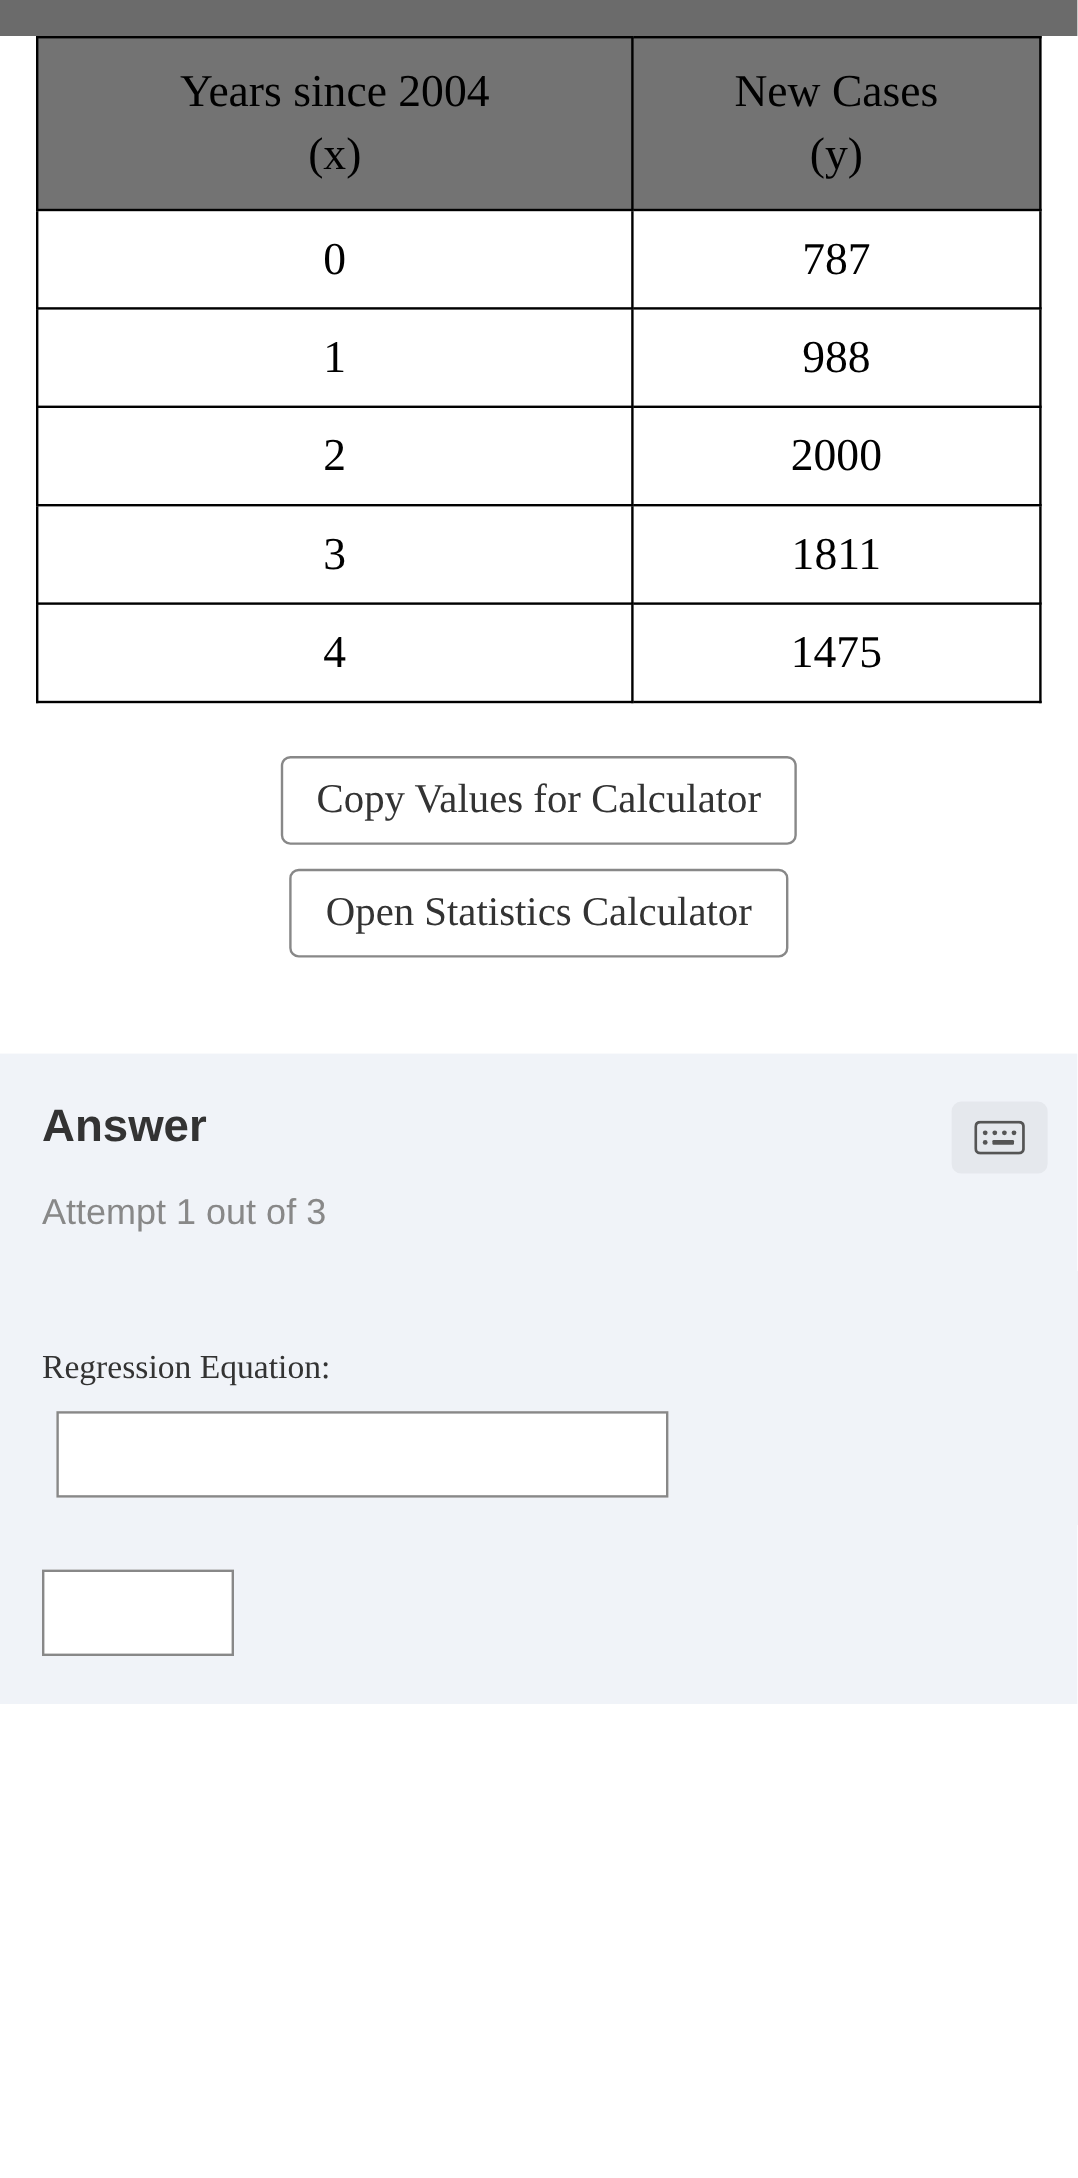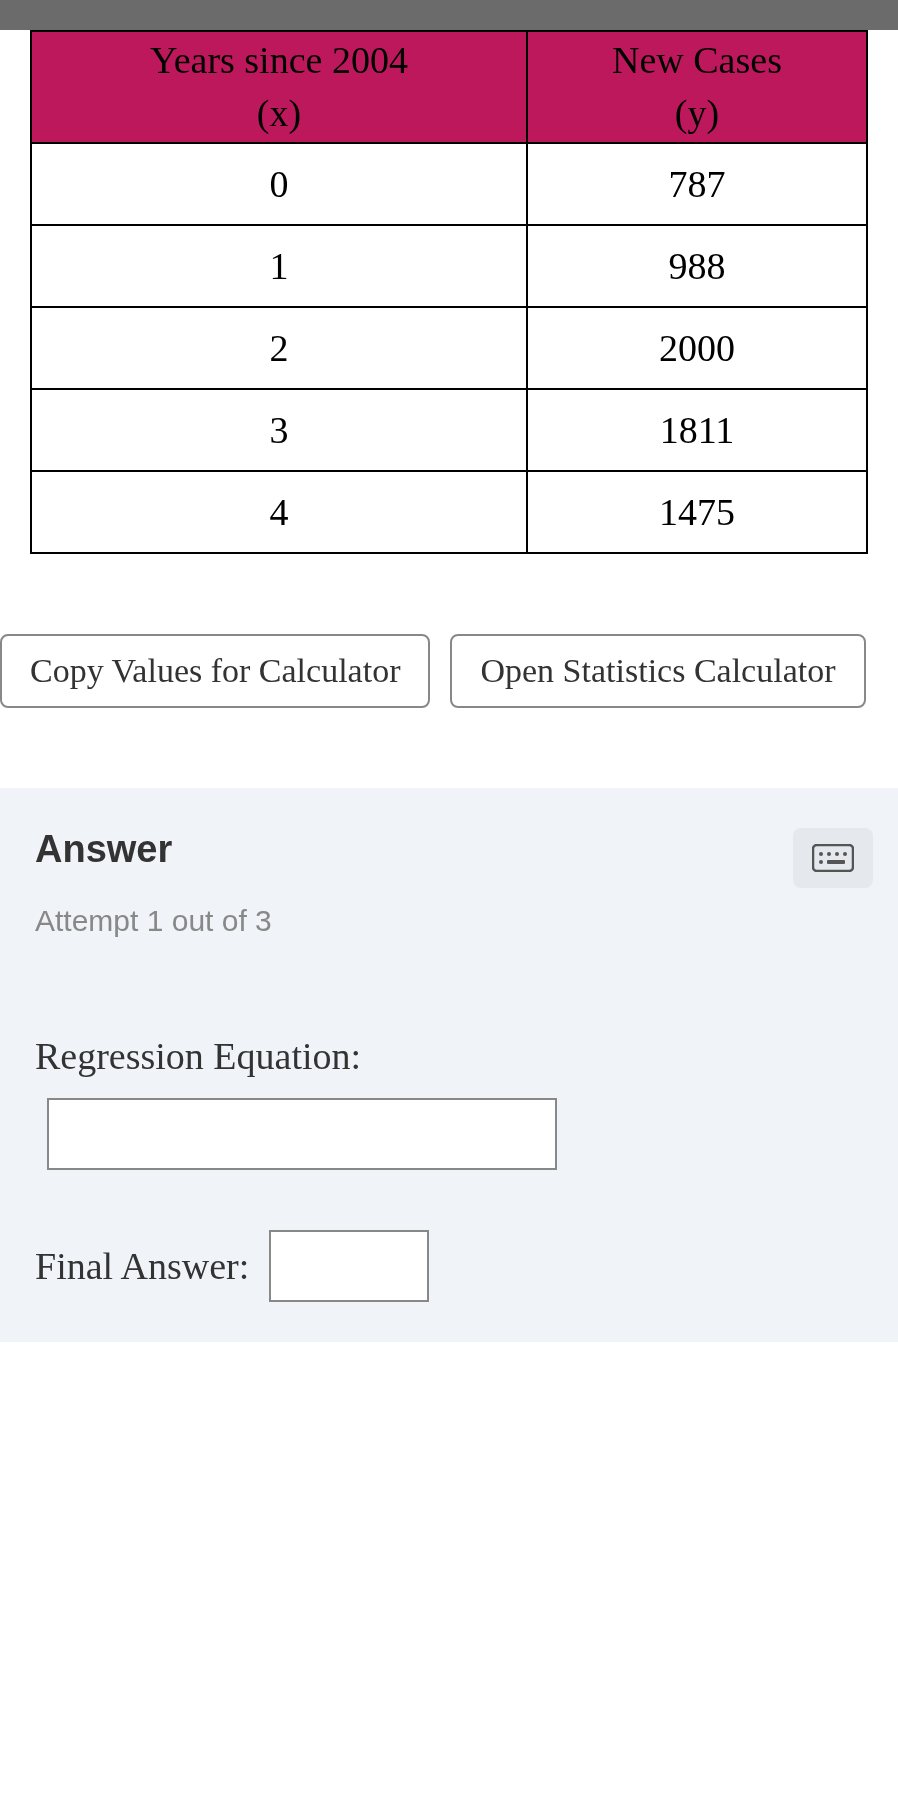--- a/index.html
+++ b/index.html
@@ -27,39 +27,40 @@
       padding: 0;
     }
     .data-table {
       width: calc(100% - 60px);
       margin-left: 30px;
       margin-right: 30px;
       border-collapse: collapse;
       border: 2px solid #000;
     }
     .data-table th {
-      background: #be185d;
+      background: #737373;
       border: 2px solid #000;
-      padding: 2px 10px;
+      padding: 18px 10px;
       font-weight: normal;
       font-size: 38px;
       text-align: center;
       line-height: 1.4;
     }
     .data-table td {
       border: 2px solid #000;
       padding: 18px 10px;
       font-size: 38px;
       text-align: center;
     }
     .button-section {
       display: flex;
-      flex-direction: row;
+      flex-direction: column;
+      align-items: center;
       gap: 20px;
-      margin-top: 80px;
+      margin-top: 44px;
       margin-bottom: 80px;
     }
     .action-button {
       background: #ffffff;
       border: 2px solid #888;
       border-radius: 8px;
       padding: 16px 28px;
       font-size: 34px;
       font-family: Georgia, 'Times New Roman', serif;
       color: #333;
@@ -94,21 +95,21 @@
       display: flex;
       align-items: center;
       justify-content: center;
       cursor: pointer;
     }
     .keyboard-icon-svg {
       width: 42px;
       height: 28px;
     }
     .equation-label {
-      font-size: 38px;
+      font-size: 28px;
       color: #333;
       margin-bottom: 20px;
     }
     .equation-input {
       width: 510px;
       height: 72px;
       border: 2px solid #888;
       background: #ffffff;
       font-size: 32px;
       padding: 10px;
@@ -192,18 +193,17 @@
         <circle cx="33" cy="10" r="2" fill="#555"></circle>
         <circle cx="9" cy="18" r="2" fill="#555"></circle>
         <rect x="15" y="16" width="18" height="4" rx="1" fill="#555"></rect>
       </svg>
     </div>
     <h2 class="answer-heading">Answer</h2>
     <div class="attempt-text">Attempt 1 out of 3</div>
     <div class="equation-label">Regression Equation:</div>
     <input type="text" class="equation-input" style="">
     <div class="final-answer-row">
-      <span class="final-answer-label">Final Answer:</span>
       <input type="text" class="final-answer-input" style="">
     </div>
   </div>
 
 </div>
 
 </body></html>

